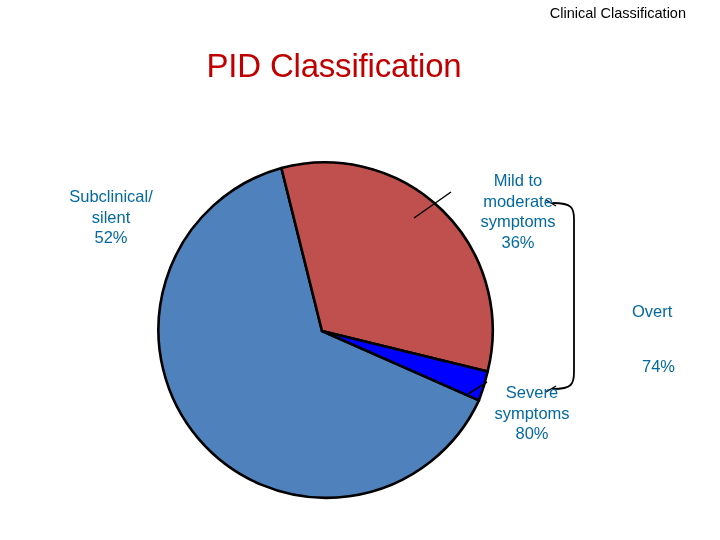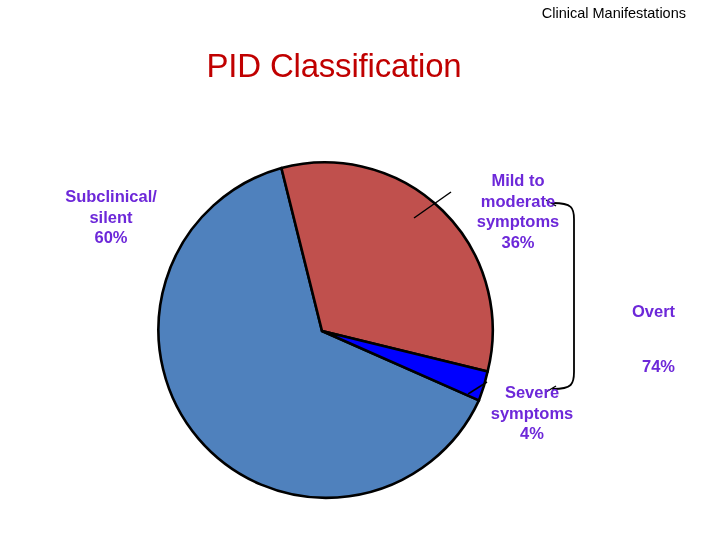--- a/index.html
+++ b/index.html
@@ -59,22 +59,22 @@
   #pie-svg {
     position: absolute;
     left: 0;
     top: 0;
   }
 
   
   .callout {
     position: absolute;
     font-size: 16.5px;
-    font-weight: bold;
-    color: #6d28d9;
+    font-weight: normal;
+    color: #0369a1;
     line-height: 1.25;
     text-align: center;
     white-space: pre-line;
   }
   #label-subclinical {
     left: 30px;
     top: 186px;
     width: 162px;
   }
   #label-mild {
@@ -104,21 +104,21 @@
     text-align: left;
     padding-left: 14px;
     margin-top: 14px;
   }
 </style>
 </head>
 <body>
 
 <div id="slide">
 
-  <div class="header-note">Clinical Manifestations</div>
+  <div class="header-note">Clinical Classification</div>
 
   <div class="slide-title">PID Classification</div>
 
   <div id="chart-area">
 
     <svg id="pie-svg" width="720" height="540" viewBox="0 0 720 540">
 
       <path d="M 322 331
                L 281.4 168.0
                A 168 168 0 1 0 478.9 400.4
@@ -143,30 +143,30 @@
                L 574 372
                C 574 384 572 389 553 389" fill="none" stroke="#000000" stroke-width="1.8" stroke-linecap="round"></path>
 
       <path d="M 546 200 L 556 206" fill="none" stroke="#000000" stroke-width="1.4"></path>
 
       <path d="M 546 392 L 556 386" fill="none" stroke="#000000" stroke-width="1.4"></path>
     </svg>
 
     <div class="callout" id="label-subclinical">Subclinical/
 silent
-60%</div>
+52%</div>
 
     <div class="callout" id="label-mild">Mild to
 moderate
 symptoms
 36%</div>
 
     <div class="callout" id="label-severe">Severe
 symptoms
-4%</div>
+80%</div>
 
     <div class="callout" id="label-overt">
       <span class="overt-name">Overt</span>
       <span class="overt-pct">74%</span>
     </div>
 
   </div>
 </div>
 
 </body></html>

